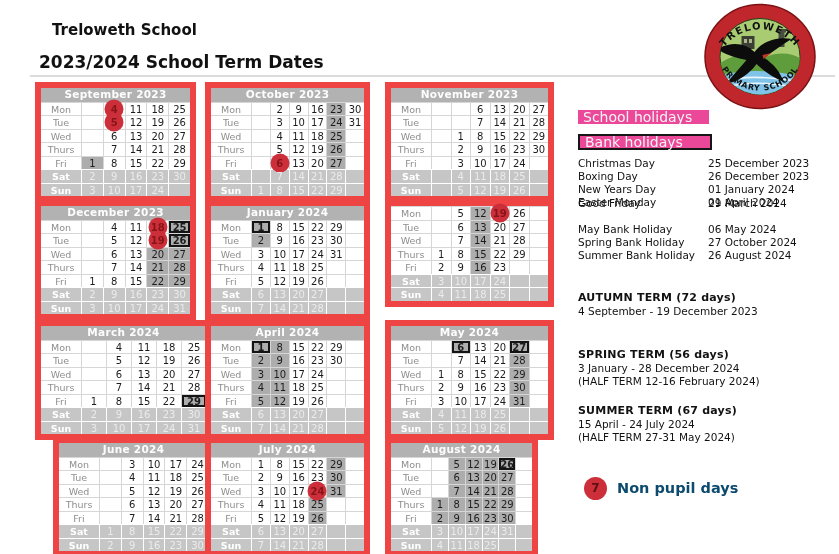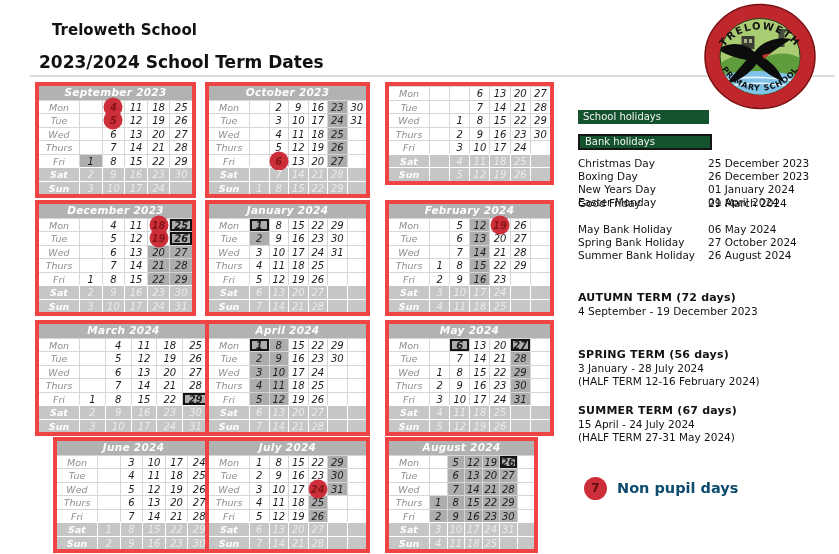--- a/index.html
+++ b/index.html
@@ -4,40 +4,40 @@
 <style>
   html,body{margin:0;padding:0;background:#fff;}
   .page{position:relative;width:839px;height:554px;background:#fff;overflow:hidden;
         font-family:"DejaVu Sans","Liberation Sans",sans-serif;
         --hdr:#b2b2b2; --wk:#c6c6c6; --hol:#adadad; --npd:#cd2f3a;}
   .school-name{position:absolute;left:52px;top:21px;font-size:15px;font-weight:bold;color:#111;}
   .page-title{position:absolute;left:39px;top:52px;font-size:17px;font-weight:bold;color:#111;}
   .rule{position:absolute;left:30px;top:75px;width:805px;height:2px;background:#dcdcdc;}
 
   
-  .cal{position:absolute;display:grid;grid-auto-rows:13.5px;border:4px solid #ef4444;
-       background:#fca5a5;box-sizing:border-box;font-style:italic;}
+  .cal{position:absolute;display:grid;grid-auto-rows:13.5px;border:6px solid #ef4444;
+       background:#fca5a5;box-sizing:border-box;}
   .cal-head{grid-column:1/-1;background:var(--hdr);color:#fdfdfd;font-weight:bold;
        font-size:10.5px;text-align:center;line-height:13.5px;letter-spacing:.3px;
        white-space:nowrap;overflow:hidden;}
   .dlab{font-size:9.5px;color:#8e8e8e;text-align:center;line-height:13.5px;background:#fff;
        border-top:1px solid #d6d6d6;box-sizing:border-box;white-space:nowrap;}
   .dc{position:relative;font-size:10px;color:#1c1c1c;text-align:center;line-height:13.5px;
        background:#fff;border-top:1px solid #d6d6d6;border-left:1px solid #d6d6d6;box-sizing:border-box;}
   .dlab.wk{background:var(--wk);color:#fff;font-weight:bold;border-top:1px solid #fff;}
   .dc.wk{background:var(--wk);color:#ebebeb;border-top:1px solid #fff;border-left:1px solid #fff;}
   .dc.hol{background:var(--hol);}
   .dc.bank{background:var(--hol);box-shadow:inset 0 0 0 2px #141414;font-weight:bold;}
   .dc .num{position:relative;z-index:2;}
   .dc.npd .num{color:#871417;font-weight:bold;}
   .circ{position:absolute;left:50%;top:50%;width:19px;height:19px;transform:translate(-50%,-50%);
        border-radius:50%;background:var(--npd);z-index:1;}
 
   
-  .bar{position:absolute;left:578px;background:#14532d;color:#f4f4f4;font-size:10px;
+  .bar{position:absolute;left:578px;background:#ec4899;color:#f4f4f4;font-size:14px;
        padding-left:5px;box-sizing:border-box;}
   .bar.school{top:110px;width:131px;height:14px;line-height:14px;}
   .bar.bank{top:134px;width:134px;height:16px;line-height:12px;border:2px solid #161616;}
   .bh-row{position:absolute;left:578px;width:260px;font-size:10.5px;color:#121212;white-space:nowrap;}
   .bh-name{display:inline-block;width:130px;}
   .term{position:absolute;left:578px;width:262px;font-size:10.5px;color:#121212;line-height:13.5px;}
   .term .t{font-weight:bold;font-size:11px;letter-spacing:.2px;}
   .npd-circle{position:absolute;left:584px;top:477px;width:23px;height:23px;border-radius:50%;
        background:var(--npd);color:#5e0f12;font-weight:bold;font-size:12px;text-align:center;line-height:23px;}
   .npd-label{position:absolute;left:617px;top:480px;font-size:14.5px;font-weight:bold;color:#0c4a6e;}
@@ -143,20 +143,21 @@
         <div class="dc wk"><span class="num"></span></div>
         <div class="dlab wk">Sun</div>
         <div class="dc wk"><span class="num">1</span></div>
         <div class="dc wk"><span class="num">8</span></div>
         <div class="dc wk"><span class="num">15</span></div>
         <div class="dc wk"><span class="num">22</span></div>
         <div class="dc wk"><span class="num">29</span></div>
         <div class="dc wk"><span class="num"></span></div>
       </div>
       <div class="cal" style="left: 385px; top: 82px; width: 169px; grid-template-columns: 40px repeat(6, 1fr);">
+        <div class="cal-head">November 2023</div>
         <div class="dlab">Mon</div>
         <div class="dc"><span class="num"></span></div>
         <div class="dc"><span class="num"></span></div>
         <div class="dc"><span class="num">6</span></div>
         <div class="dc"><span class="num">13</span></div>
         <div class="dc"><span class="num">20</span></div>
         <div class="dc"><span class="num">27</span></div>
         <div class="dlab">Tue</div>
         <div class="dc"><span class="num"></span></div>
         <div class="dc"><span class="num"></span></div>
@@ -291,21 +292,20 @@
         <div class="dc wk"><span class="num"></span></div>
         <div class="dlab wk">Sun</div>
         <div class="dc wk"><span class="num">7</span></div>
         <div class="dc wk"><span class="num">14</span></div>
         <div class="dc wk"><span class="num">21</span></div>
         <div class="dc wk"><span class="num">28</span></div>
         <div class="dc wk"><span class="num"></span></div>
         <div class="dc wk"><span class="num"></span></div>
       </div>
       <div class="cal" style="left: 385px; top: 200px; width: 169px; grid-template-columns: 40px repeat(6, 1fr);">
-        <div class="cal-head">February 2024</div>
         <div class="dlab">Mon</div>
         <div class="dc"><span class="num"></span></div>
         <div class="dc"><span class="num">5</span></div>
         <div class="dc hol"><span class="num">12</span></div>
         <div class="dc npd"><span class="circ"></span><span class="num">19</span></div>
         <div class="dc"><span class="num">26</span></div>
         <div class="dc"><span class="num"></span></div>
         <div class="dlab">Tue</div>
         <div class="dc"><span class="num"></span></div>
         <div class="dc"><span class="num">6</span></div>
@@ -691,21 +691,21 @@
       <div class="bh-row" style="top: 236.2px;"><span class="bh-name">Spring Bank Holiday</span><span>27 October 2024</span></div>
       <div class="bh-row" style="top: 249.4px;"><span class="bh-name">Summer Bank Holiday</span><span>26 August 2024</span></div>
     </div>
   <div id="termBlocks">
       <div class="term" style="top: 291px;">
         <div class="t">AUTUMN TERM  (72 days)</div>
         <div>4 September - 19 December 2023</div>
       </div>
       <div class="term" style="top: 348px;">
         <div class="t">SPRING TERM (56 days)</div>
-        <div>3 January - 28 July 2024</div>
+        <div>3 January - 28 December 2024</div>
         <div>(HALF TERM 12-16 February 2024)</div>
       </div>
       <div class="term" style="top: 404px;">
         <div class="t">SUMMER TERM (67 days)</div>
         <div>15 April - 24 July 2024</div>
         <div>(HALF TERM 27-31 May 2024)</div>
       </div>
     </div>
 
   <div class="npd-circle">7</div>

